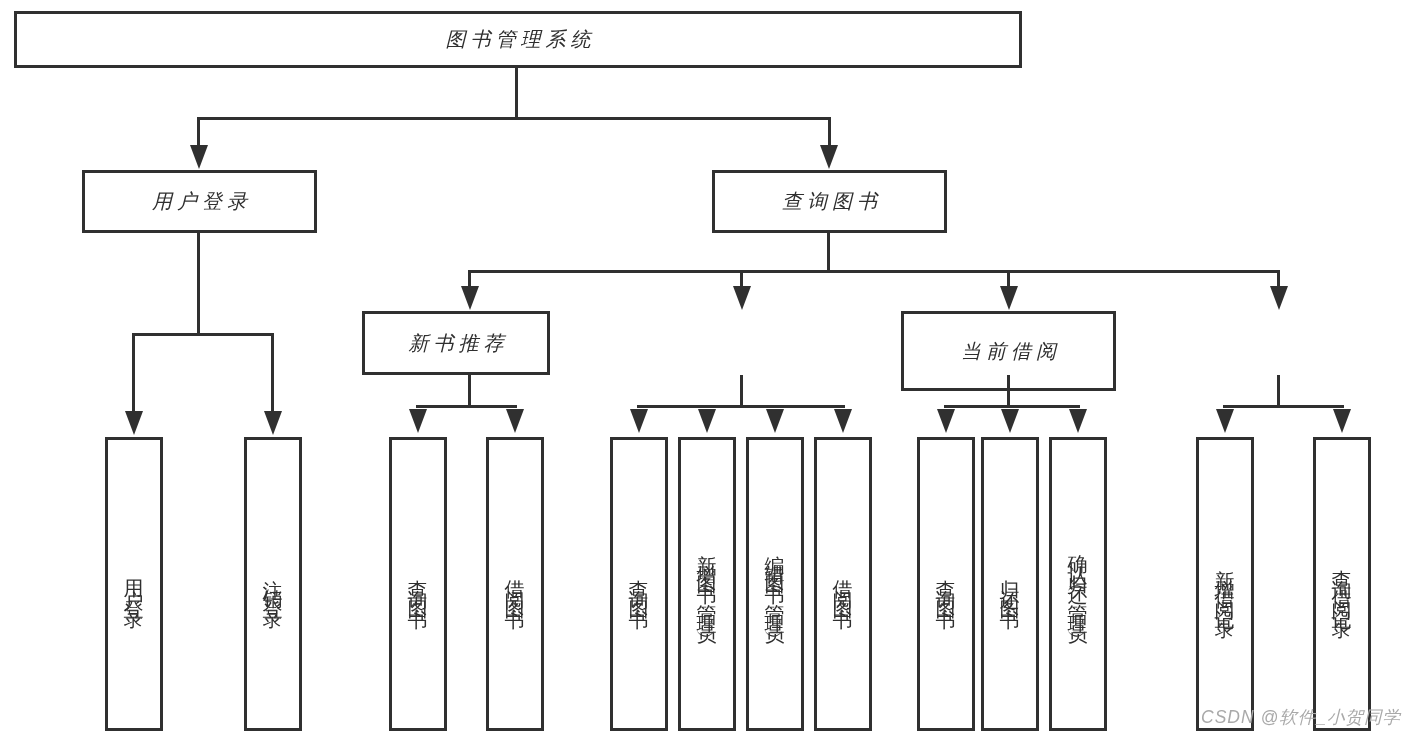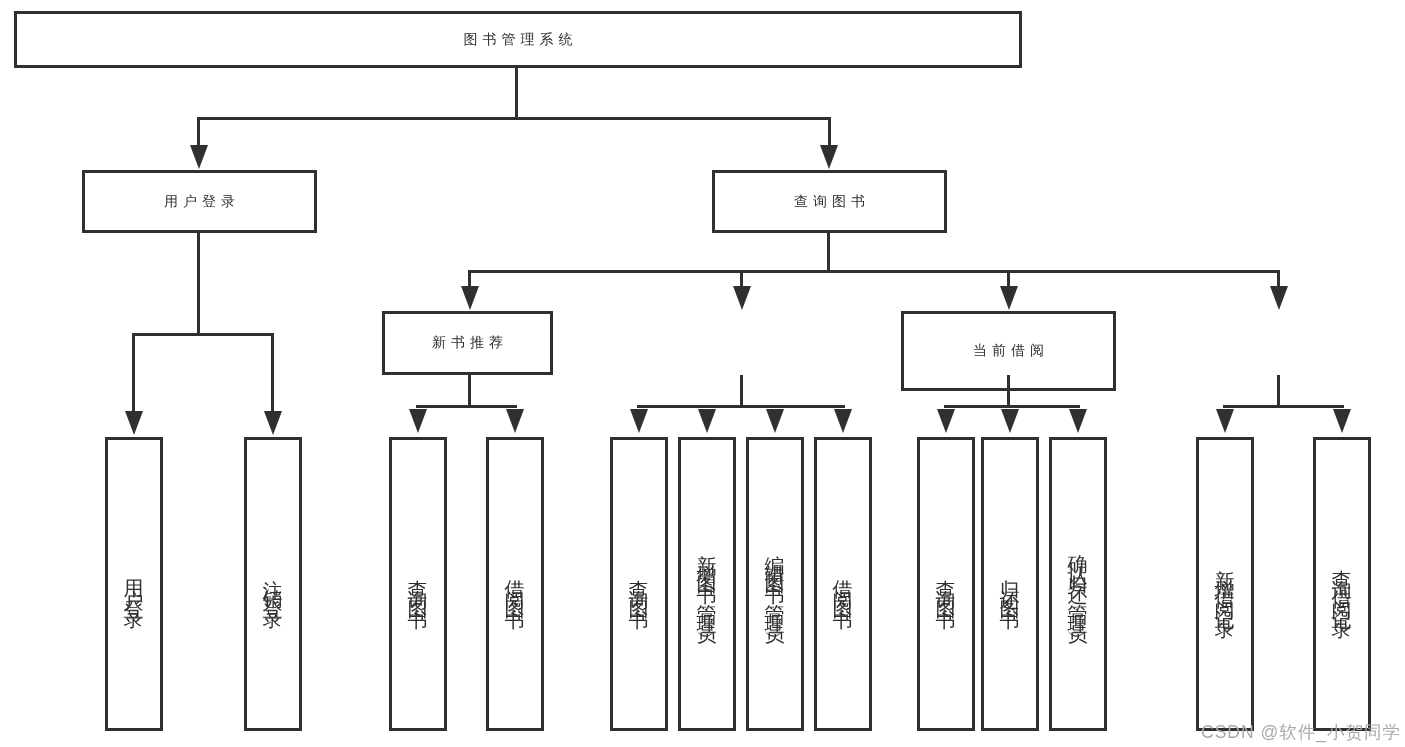--- a/index.html
+++ b/index.html
@@ -13,38 +13,39 @@
   .canvas{
     position:relative;width:1405px;height:747px;background:var(--background);
     font-family:"Liberation Sans", sans-serif;overflow:hidden;
   }
   .box{
     position:absolute;background:var(--box-fill);
     border:3px solid var(--line);box-sizing:border-box;
     display:flex;align-items:center;justify-content:center;
   }
   .hlabel{
-    font-size:14px;letter-spacing:5px;color:var(--text);
-    white-space:nowrap;text-indent:5px;
+    font-size:20px;letter-spacing:5px;color:var(--text);
+    white-space:nowrap;text-indent:5px;font-style:italic;
   }
   .vlabel{
     writing-mode:vertical-rl;text-orientation:mixed;
     font-size:20px;letter-spacing:10px;color:var(--text);
     white-space:nowrap;line-height:1;
   }
   .line{position:absolute;background:var(--line);}
   .arrow{
     position:absolute;width:0;height:0;
     border-left:9px solid transparent;border-right:9px solid transparent;
     border-top:24px solid var(--line);
   }
   .watermark{
-    position:absolute;right:4px;bottom:3px;
+    position:absolute;right:4px;bottom:18px;
     font-size:17.5px;letter-spacing:1px;color:var(--watermark);
     white-space:nowrap;
+    font-style:italic;
   }
 </style>
 </head>
 <body>
 
 <div class="canvas">
 
   <div class="box" style="left:14px;top:11px;width:1008px;height:57px">
     <span class="hlabel">图书管理系统</span>
   </div>
@@ -74,21 +75,21 @@
   <div class="line" style="left:468px;top:270px;width:812px;height:3px"></div>
   <div class="line" style="left:468px;top:273px;width:3px;height:15px"></div>
   <div class="line" style="left:740px;top:273px;width:3px;height:15px"></div>
   <div class="line" style="left:1007px;top:273px;width:3px;height:15px"></div>
   <div class="line" style="left:1277px;top:273px;width:3px;height:15px"></div>
   <div class="arrow" style="left:461px;top:286px"></div>
   <div class="arrow" style="left:733px;top:286px"></div>
   <div class="arrow" style="left:1000px;top:286px"></div>
   <div class="arrow" style="left:1270px;top:286px"></div>
 
-  <div class="box" style="left:382px;top:311px;width:171px;height:64px">
+  <div class="box" style="left:362px;top:311px;width:188px;height:64px">
     <span class="hlabel">新书推荐</span>
   </div>
   <div class="box" style="left:901px;top:311px;width:215px;height:80px">
     <span class="hlabel">当前借阅</span>
   </div>
 
   <div class="line" style="left:468px;top:375px;width:3px;height:33px"></div>
   <div class="line" style="left:416px;top:405px;width:101px;height:3px"></div>
   <div class="arrow" style="left:409px;top:409px"></div>
   <div class="arrow" style="left:506px;top:409px"></div>

